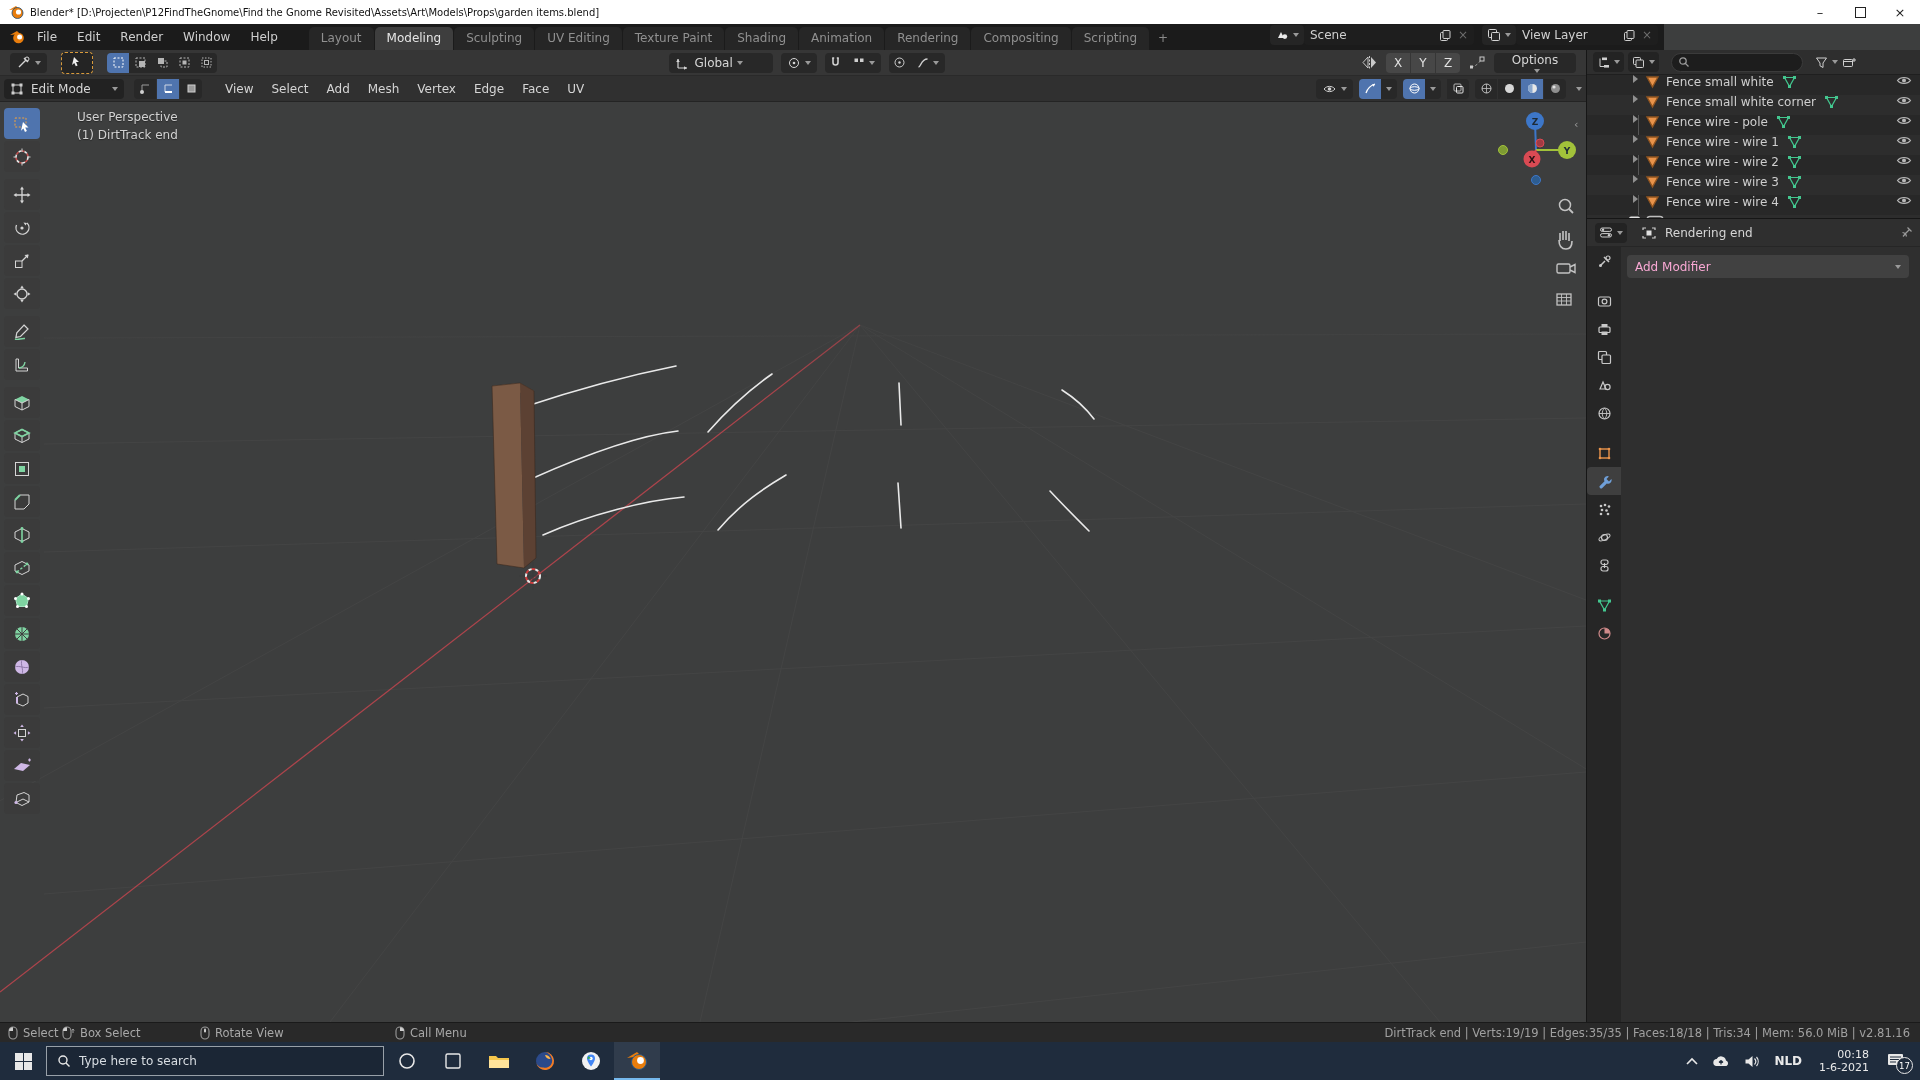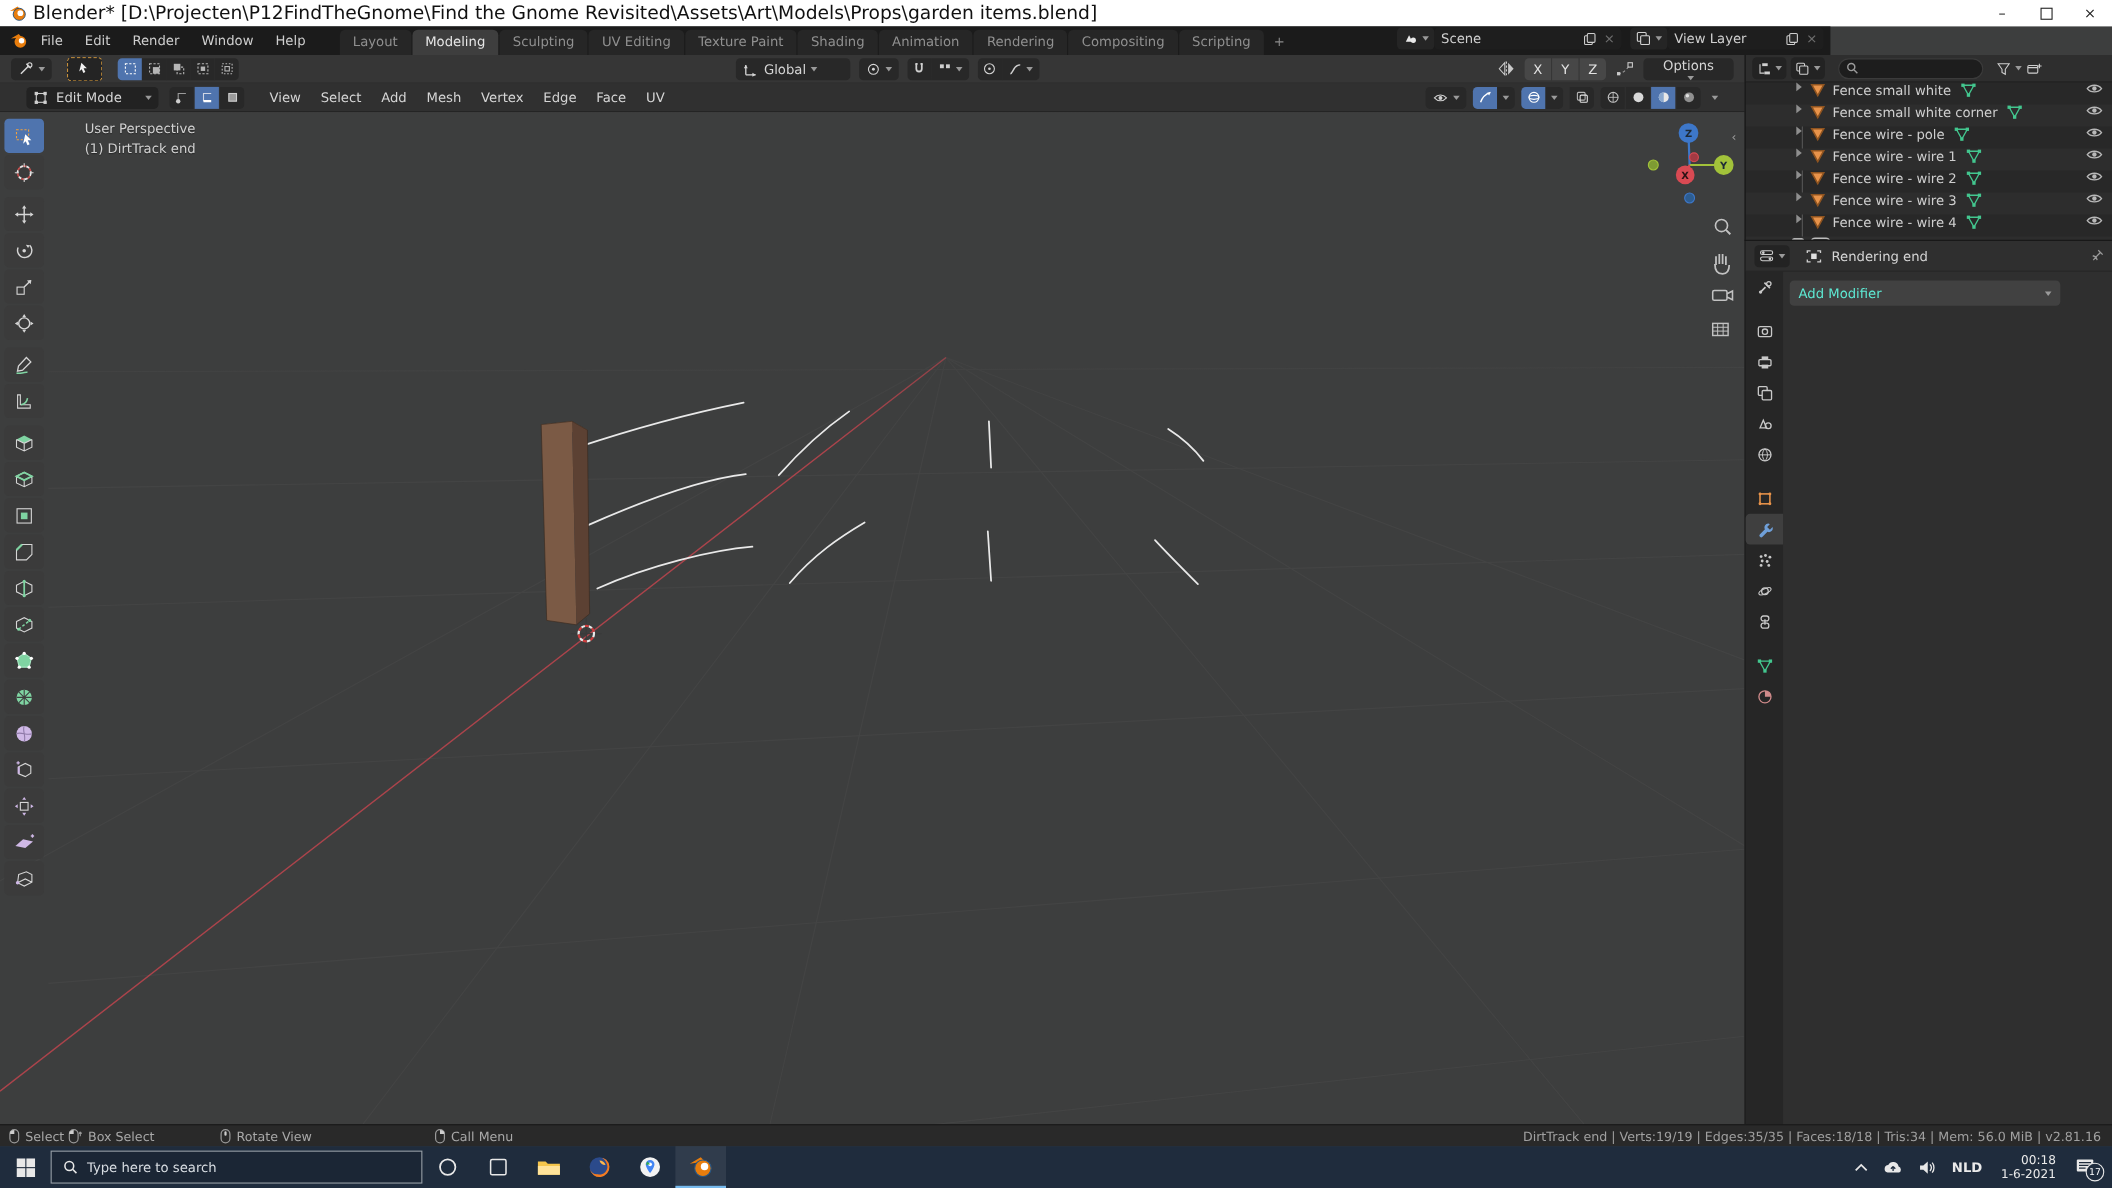--- a/index.html
+++ b/index.html
@@ -7,21 +7,21 @@
     font-family:"DejaVu Sans",sans-serif;font-size:12px;color:#d6d6d6;
     background:#3d3e3e;-webkit-font-smoothing:antialiased;}
   .abs{position:absolute;}
   .row{display:flex;align-items:center;}
   svg{display:block;}
   .caret{width:0;height:0;border-left:3.5px solid transparent;border-right:3.5px solid transparent;
     border-top:4px solid #9a9a9a;margin-left:4px;flex:0 0 auto;}
   
   #titlebar{left:0;top:0;width:1920px;height:24px;background:#ffffff;color:#111;
     display:flex;align-items:center;padding:0 0 0 8px;box-sizing:border-box;}
-  #titlebar .t-text{margin-left:6px;font-size:17px;color:#111;white-space:nowrap;}
+  #titlebar .t-text{margin-left:6px;font-size:10px;color:#111;white-space:nowrap;}
   .winbtn{width:40px;height:24px;display:flex;align-items:center;justify-content:center;color:#222;font-size:13px;}
   .maxglyph{width:9px;height:9px;border:1px solid #222;}
   #titlebar .spacer{flex:1;}
   
   #topbar{left:0;top:24px;width:1664px;height:26px;background:#1b1b1b;display:flex;align-items:flex-end;
     box-sizing:border-box;padding:0 6px 0 8px;}
   #topbar .menus{display:flex;align-items:center;height:26px;gap:2px;margin-right:22px;}
   .menuitem{padding:4px 9px;color:#cfcfcf;border-radius:3px;}
   .tabs{display:flex;align-items:flex-end;gap:1px;height:26px;}
   .tab{background:#262626;color:#909090;padding:4px 12px 5px;border-radius:5px 5px 0 0;white-space:nowrap;}
@@ -36,21 +36,21 @@
   #toolsettings{left:0;top:50px;width:1586px;height:26px;background:#363636;display:flex;align-items:center;
     box-sizing:border-box;padding:0 10px;border-bottom:1px solid #2a2a2a;}
   .tchip{display:flex;align-items:center;background:#282828;border-radius:4px;height:20px;padding:0 6px;}
   .sbtn{width:22px;height:20px;display:flex;align-items:center;justify-content:center;background:#282828;}
   .sbtn.first{border-radius:4px 0 0 4px;}
   .sbtn.last{border-radius:0 4px 4px 0;}
   .sbtn.on{background:#4f74ae;}
   .xyzbtn{width:24px;height:20px;display:flex;align-items:center;justify-content:center;background:#474747;color:#e2e2e2;}
   
   #vpheader{left:0;top:76px;width:1586px;height:26px;background:#303030;display:flex;align-items:center;
-    box-sizing:border-box;padding:0 24px;border-bottom:1px solid #242424;}
+    box-sizing:border-box;padding:0 4px;border-bottom:1px solid #242424;}
   .hmenu{padding:4px 9px;color:#d5d5d5;white-space:nowrap;}
   
   #viewport{left:0;top:102px;width:1586px;height:920px;background:#3d3e3e;overflow:hidden;}
   .vp-label{position:absolute;color:#d2d2d2;font-size:12px;text-shadow:0 1px 1px rgba(0,0,0,.4);}
   
   #lefttoolbar{position:absolute;left:0;top:2px;width:44px;display:flex;flex-direction:column;align-items:center;gap:2px;padding:4px 0;}
   .tool{width:36px;height:31px;border-radius:4px;background:#3b3b3b;display:flex;align-items:center;justify-content:center;color:#d5d5d5;}
   .tool.active{background:#4f74ae;}
   .tgap{height:3px;flex:0 0 auto;}
   
@@ -63,21 +63,21 @@
   .oname{margin:0 8px 0 6px;white-space:nowrap;}
   .oeye{position:absolute;right:8px;}
   .vline{position:absolute;left:51px;top:32px;width:1px;height:122px;background:#555;}
   
   #properties{left:1586px;top:218px;width:334px;height:804px;background:#2f2f2f;border-left:1px solid #161616;border-top:1px solid #161616;box-sizing:border-box;}
   #ptabs{position:absolute;left:0;top:28px;width:34px;height:776px;background:#262626;display:flex;flex-direction:column;align-items:center;}
   .ptab{width:34px;height:28px;display:flex;align-items:center;justify-content:center;}
   .ptab.active{background:#3f3f3f;border-radius:4px 0 0 4px;}
   .pgap{height:12px;flex:0 0 auto;}
   #phead{position:absolute;left:0;top:0;width:334px;height:28px;display:flex;align-items:center;padding:0 8px;box-sizing:border-box;background:#2f2f2f;border-bottom:1px solid #262626;}
-  #addmod{position:absolute;left:40px;top:36px;width:246px;height:23px;background:#414141;border-radius:4px;display:flex;align-items:center;padding:0 8px;box-sizing:border-box;color:#5eead4;}
+  #addmod{position:absolute;left:40px;top:36px;width:282px;height:23px;background:#414141;border-radius:4px;display:flex;align-items:center;padding:0 8px;box-sizing:border-box;color:#f9a8d4;}
   
   #statusbar{left:0;top:1022px;width:1920px;height:20px;background:#292929;border-top:1px solid #1a1a1a;box-sizing:border-box;color:#a8a8a8;font-size:11.5px;}
   .hint{position:absolute;top:0;height:20px;display:flex;align-items:center;gap:5px;}
   #stats{position:absolute;right:10px;top:0;height:20px;display:flex;align-items:center;color:#a0a0a0;}
   
   #taskbar{left:0;top:1042px;width:1920px;height:38px;background:#1f2c3d;display:flex;align-items:center;}
   .tbbtn{width:46px;height:38px;display:flex;align-items:center;justify-content:center;}
   #tbsearch{width:338px;height:30px;background:#1b2635;border:1px solid #98a0a8;display:flex;align-items:center;gap:8px;padding:0 10px;box-sizing:border-box;color:#d8dde2;}
   .tbopen{background:rgba(255,255,255,.08);border-bottom:2px solid #76b9ed;box-sizing:border-box;}
   #tbright{margin-left:auto;display:flex;align-items:center;height:38px;}

